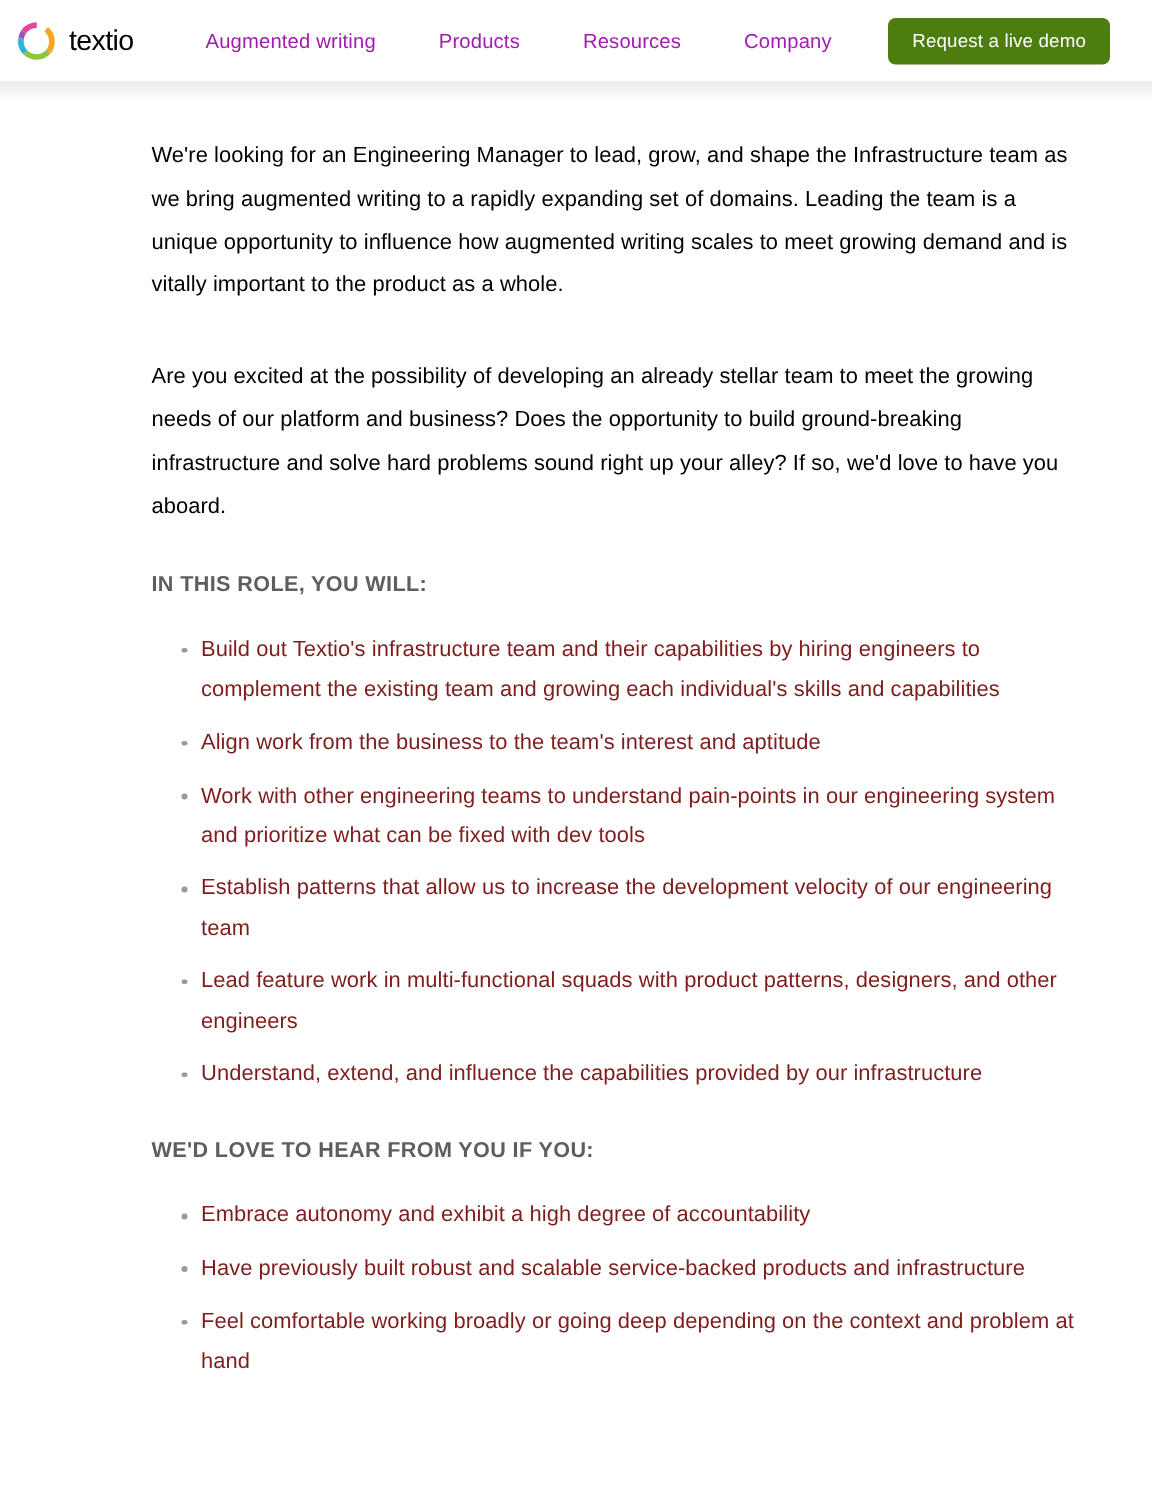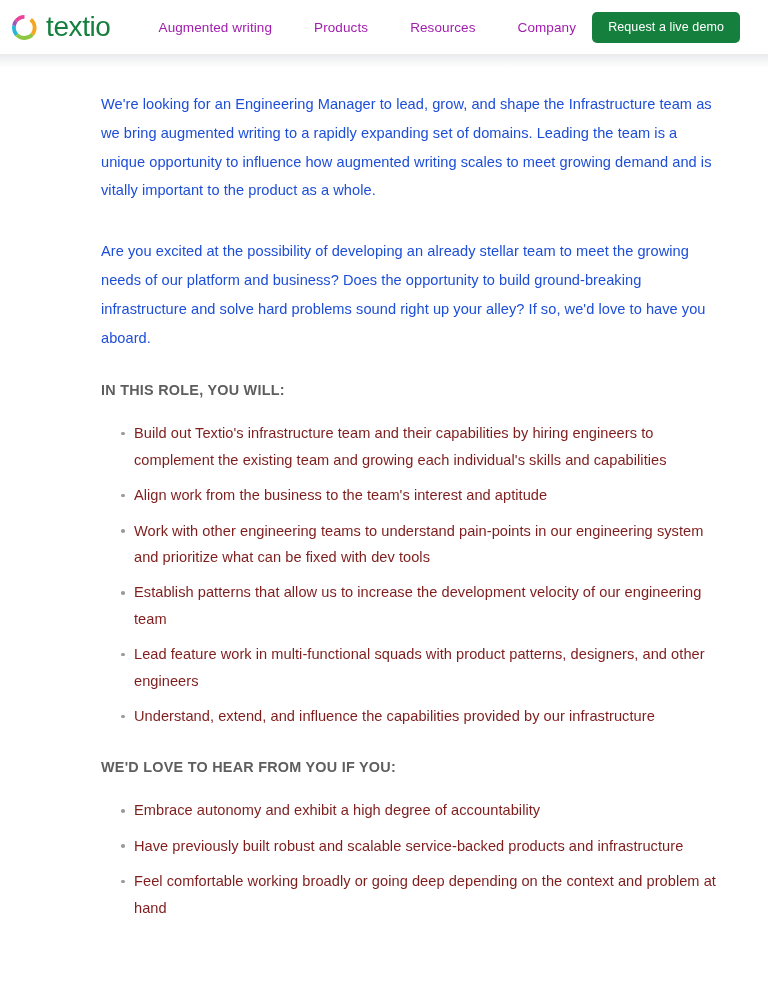--- a/index.html
+++ b/index.html
@@ -39,23 +39,23 @@
     gap: 7px;
     text-decoration: none;
     margin-right: 48px;
   }
   .logo-mark {
     width: 29px;
     height: 29px;
     display: block;
   }
   .logo-word {
-    font-size: 28px;
+    font-size: 19px;
     letter-spacing: -0.4px;
-    color: #15803d;
+    color: #000000;
     font-weight: 400;
     line-height: 1;
   }
 
   .nav {
     display: flex;
     align-items: center;
     gap: 0;
     flex: 1;
   }
@@ -64,21 +64,21 @@
     color: #a21caf;
     text-decoration: none;
     padding: 6px 0;
     margin-right: 42px;
     white-space: nowrap;
     letter-spacing: 0.1px;
   }
   .nav-item:last-child { margin-right: 0; }
 
   .cta-button {
-    background: #15803d;
+    background: #4d7c0f;
     color: #ffffff;
     font-size: 12.5px;
     border: none;
     border-radius: 5px;
     padding: 0 16px;
     height: 31px;
     line-height: 31px;
     margin-right: 28px;
     white-space: nowrap;
     cursor: pointer;
@@ -87,21 +87,21 @@
   }
 
   
   .content {
     padding: 22px 48px 0 101px;
     box-sizing: border-box;
   }
   .para {
     font-size: 14.6px;
     line-height: 28.8px;
-    color: #1d4ed8;
+    color: #000000;
     margin: 0 0 32px 0;
     max-width: 625px;
     letter-spacing: 0.05px;
   }
   .para.tight { margin-bottom: 30px; }
 
   .section-heading {
     font-size: 14.4px;
     font-weight: bold;
     color: #5e5e5e;

